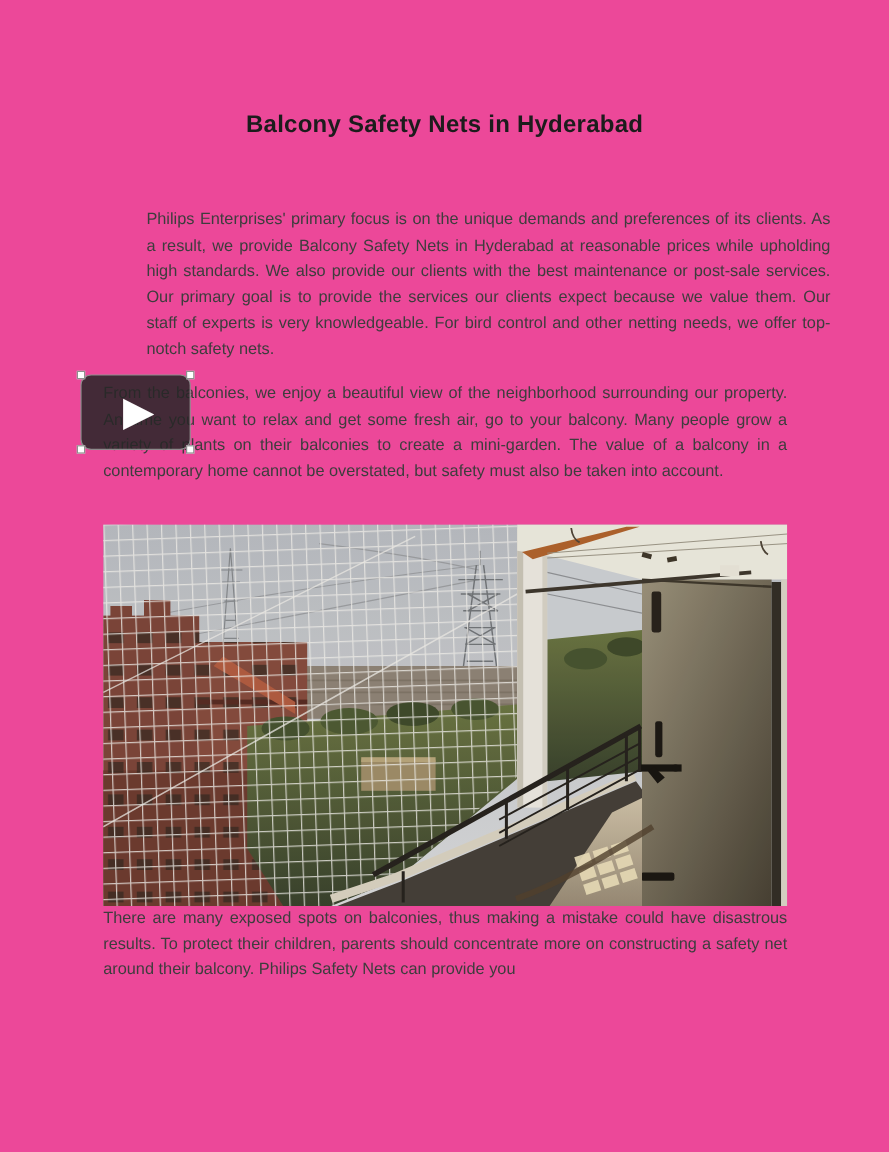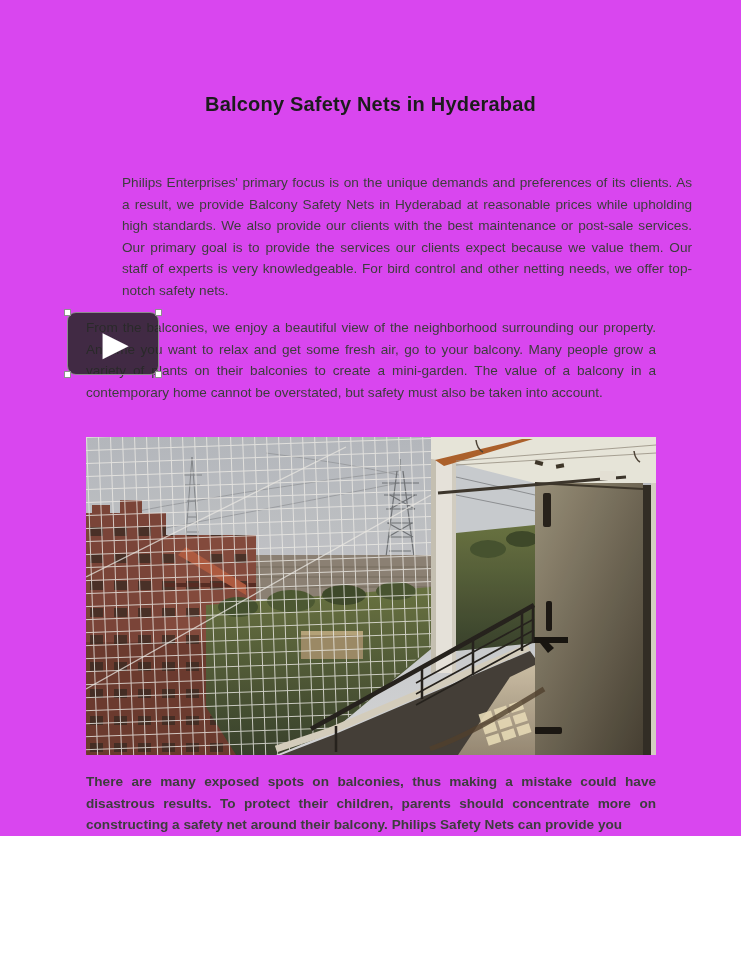--- a/index.html
+++ b/index.html
@@ -1,38 +1,38 @@
 <!DOCTYPE html>
 <html><head>
 <meta charset="utf-8">
 <style>
   * { box-sizing: border-box; }
   html, body { margin: 0; padding: 0; background: #ffffff; }
   .page {
     position: relative;
-    width: 741px; height: 836px;
+    width: 741px; height: 960px;
     margin: 0 auto;
-    background: #d946ef;
+    background: #ec4899;
     font-family: "Liberation Sans", sans-serif;
     overflow: hidden;
   }
   .doc-title {
     position: absolute; top: 93px; left: 0; width: 100%;
     margin: 0; text-align: center;
     font-size: 20px; font-weight: 700; color: #1c1c1c;
     letter-spacing: 0.2px;
   }
   .para {
     position: absolute; left: 86px; width: 570px; margin: 0;
     font-size: 13.6px; line-height: 21.5px; color: #3d3d3d;
     text-align: justify;
   }
   .para-1 { top: 172px; margin-left: 36px; }
   .para-2 { top: 317px; }
-  .para-3 { top: 771px; font-weight: bold; }
+  .para-3 { top: 754px; }
 
   .video-overlay {
     position: absolute; left: 67px; top: 312px;
     width: 92px; height: 63px;
     background: rgba(38, 38, 38, 0.85);
     border: 1px solid rgba(150, 150, 150, 0.9);
     border-radius: 9px;
     display: flex; align-items: center; justify-content: center;
     z-index: 5; cursor: pointer;
   }

